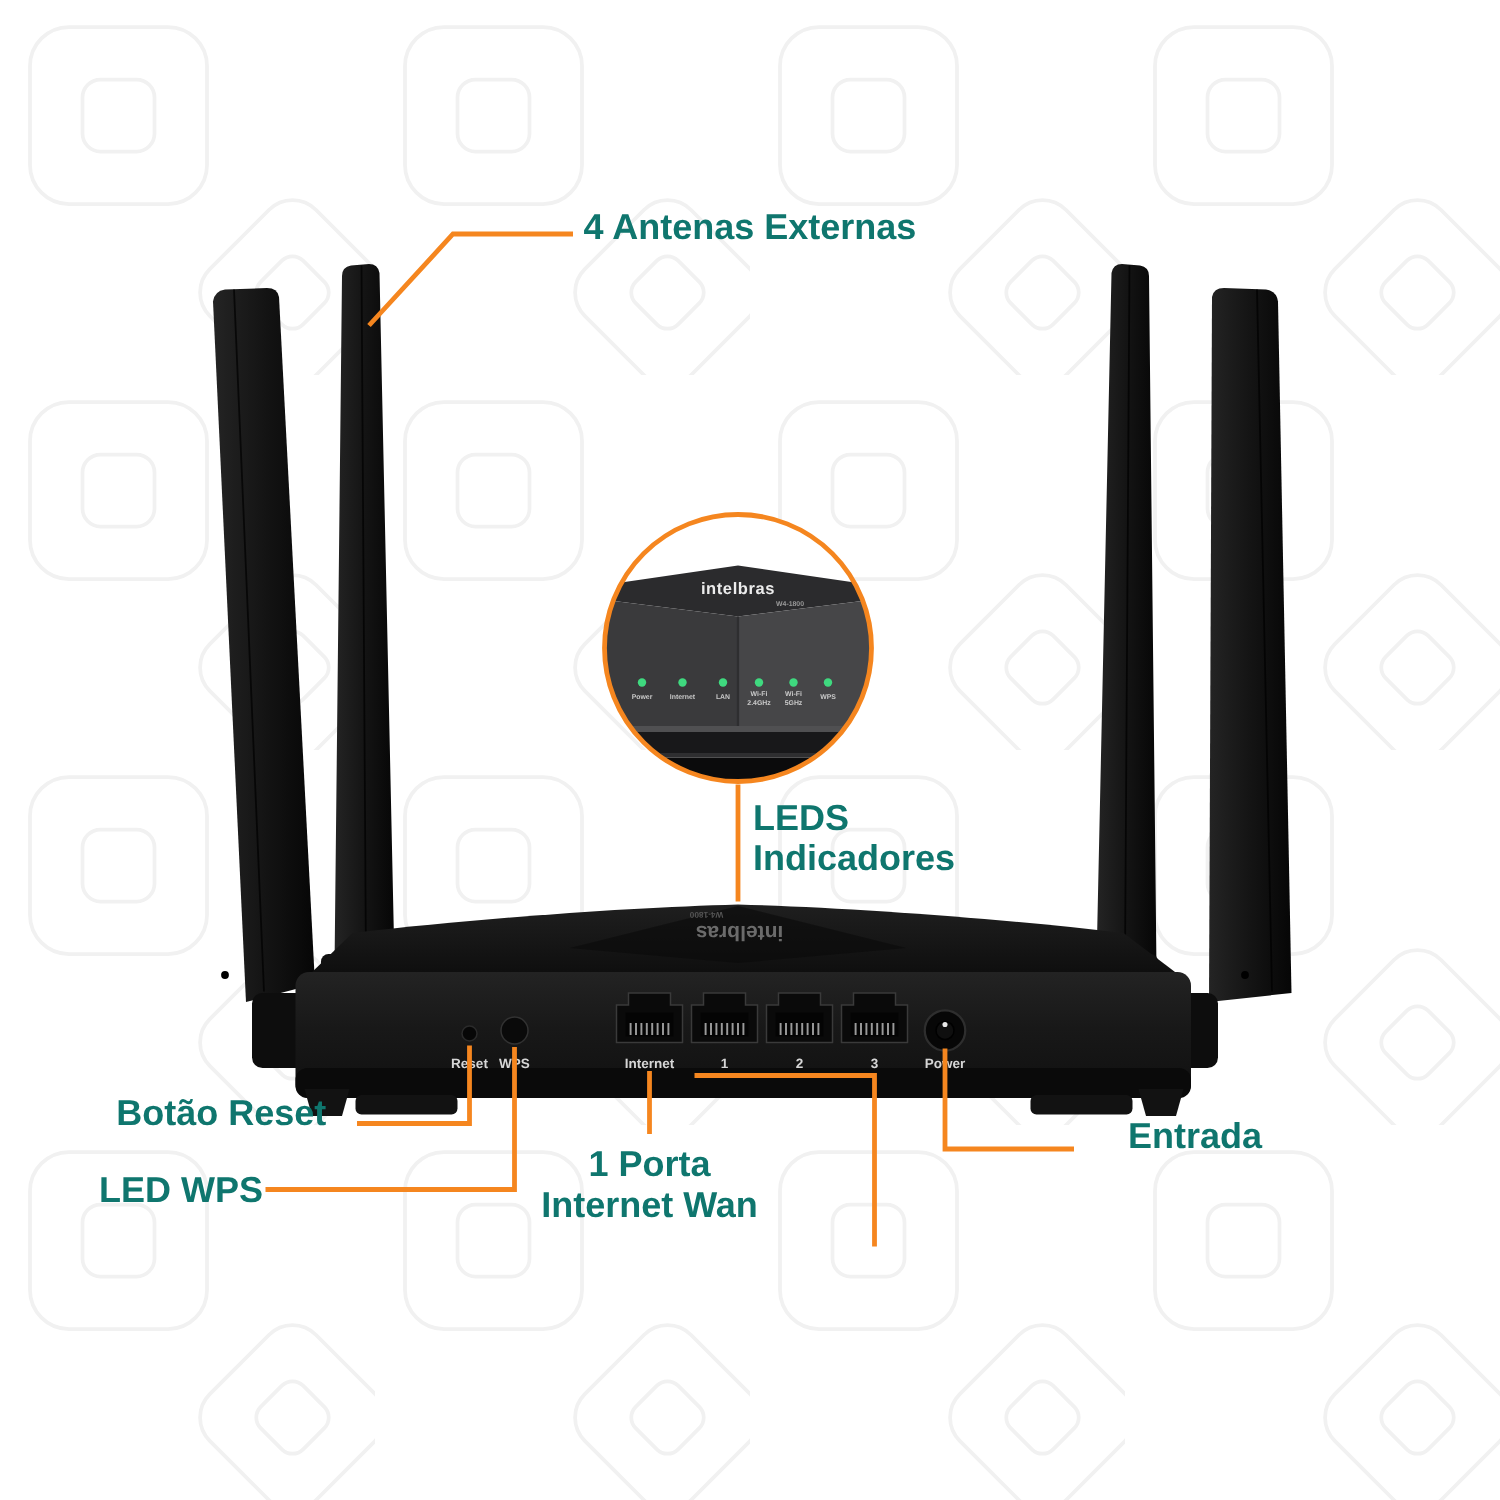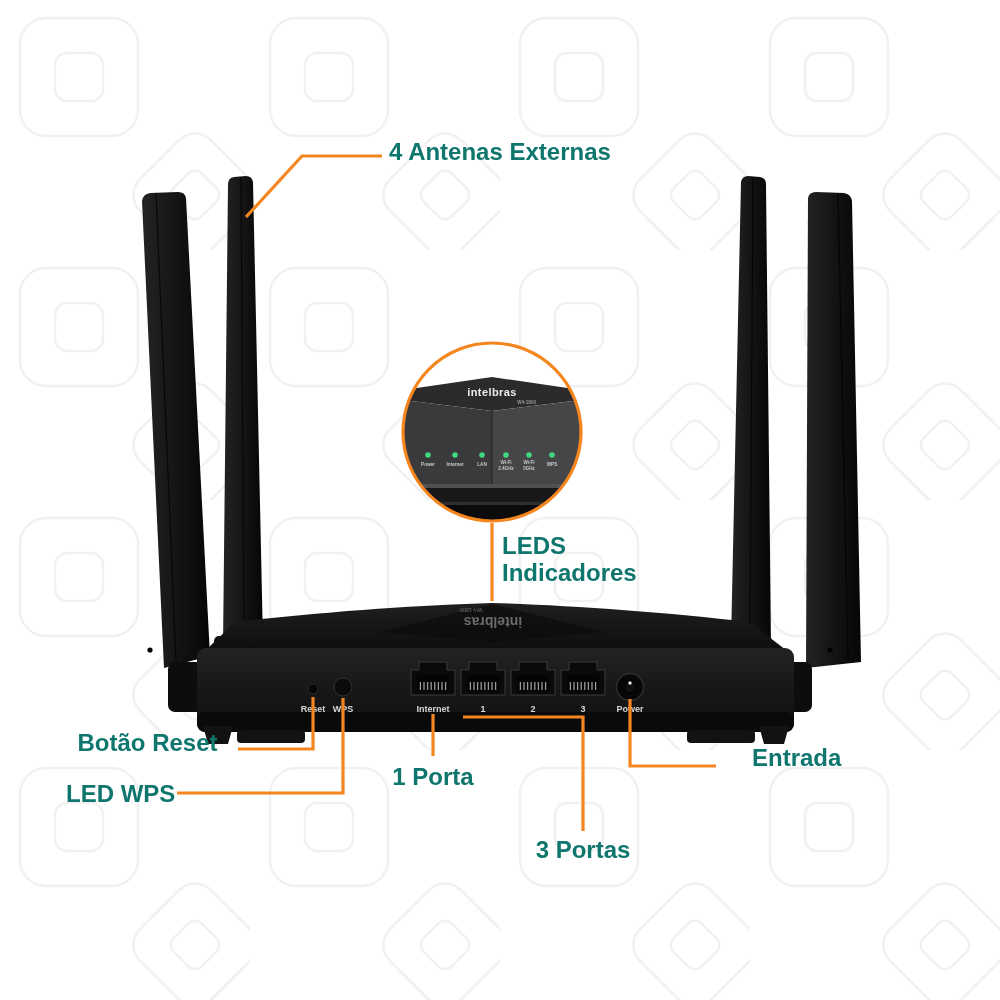--- a/index.html
+++ b/index.html
@@ -197,23 +197,23 @@
   <div class="callout c-right" style="left:60px;top:729px;width:175px;">
     <span>Botão Reset</span>
   </div>
 
   <div class="callout" style="left:66px;top:780px;">
     <span>LED WPS</span>
   </div>
 
   <div class="callout c-center" style="left:333px;top:763px;width:200px;">
     <span>1 Porta</span>
+    <span>Internet Wan</span>
   </div>
 
   <div class="callout c-center" style="left:483px;top:836px;width:200px;">
-    <span>3 Portas</span>
   </div>
 
   <div class="callout" style="left:752px;top:744px;">
     <span>Entrada</span>
   </div>
 
 </div>
 
 </body></html>

